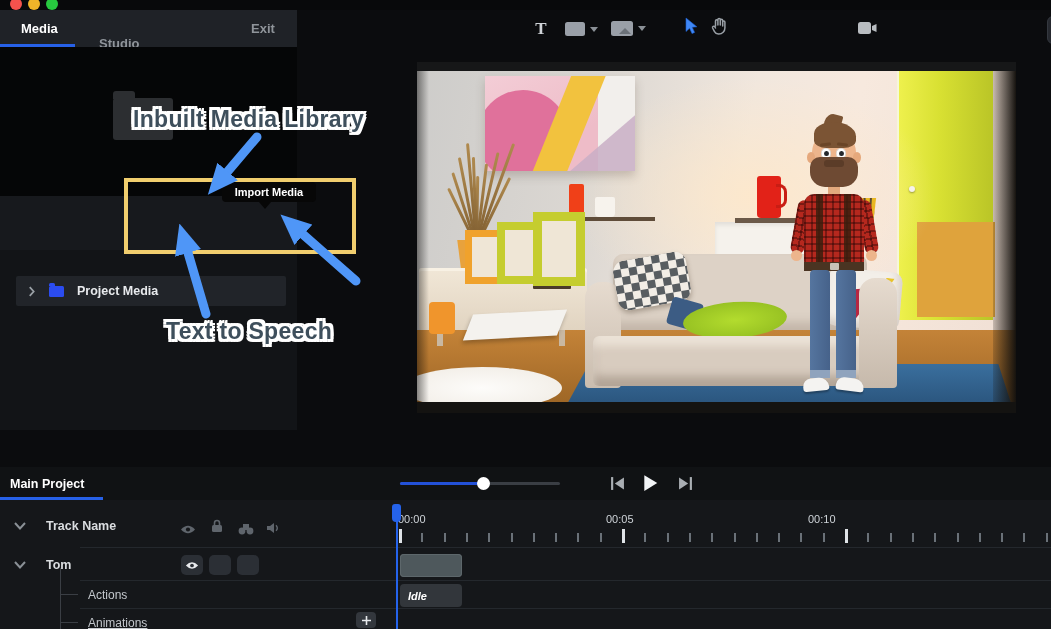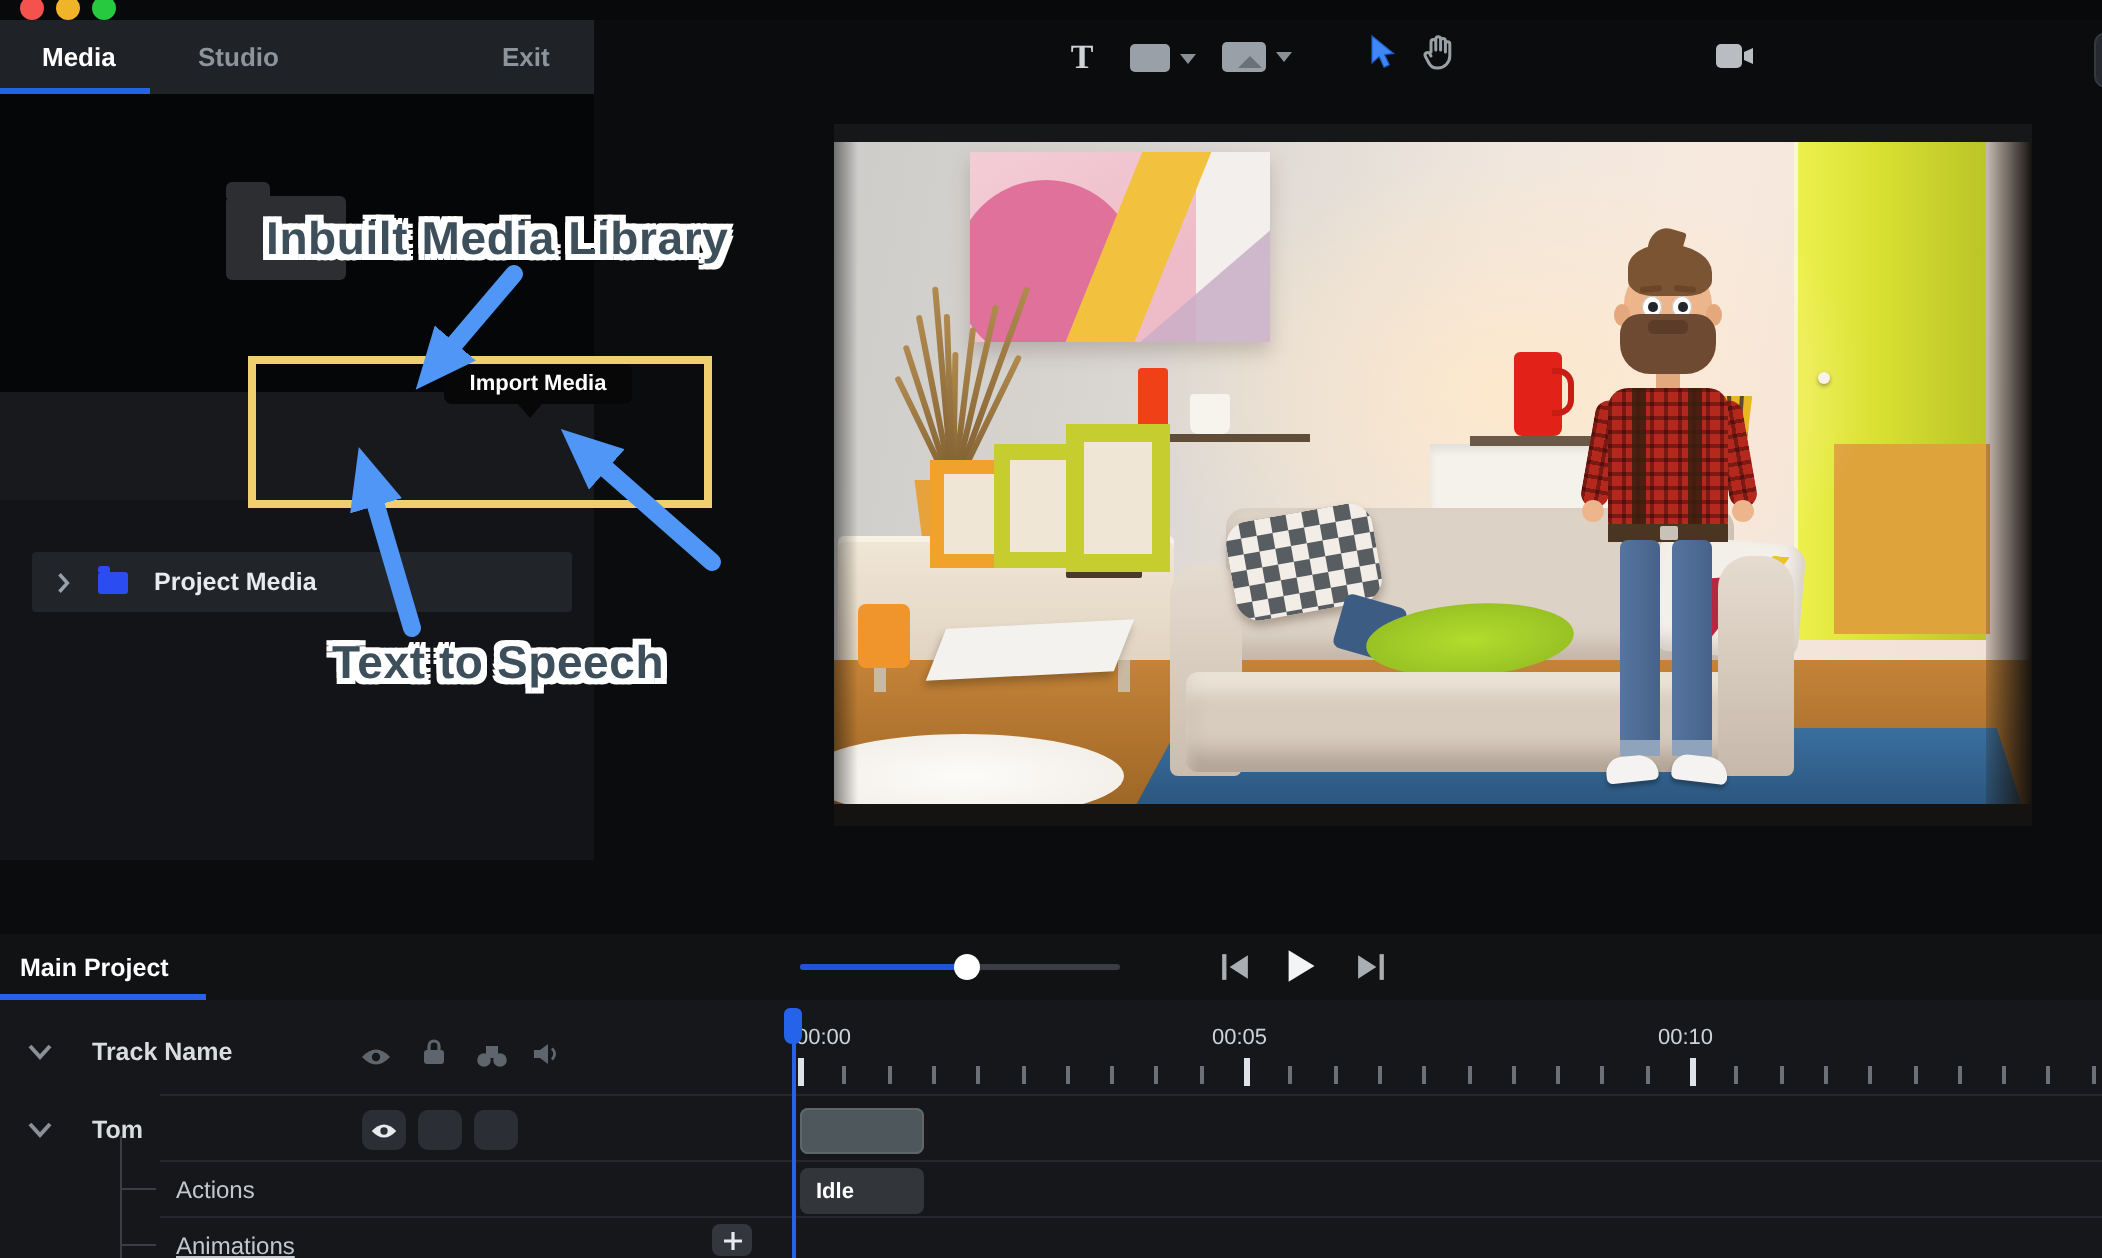--- a/index.html
+++ b/index.html
@@ -147,36 +147,36 @@
   .tom-btn{position:absolute;top:55px;width:22px;height:20px;background:#2b2f35;border-radius:5px;display:flex;align-items:center;justify-content:center;color:#e8eaed;cursor:pointer;}
   .add-btn{position:absolute;left:356px;top:112px;width:20px;height:16px;background:#33373d;border-radius:4px;display:flex;align-items:center;justify-content:center;color:#e8eaed;font-size:13px;cursor:pointer;}
   .ruler-label{position:absolute;top:13px;font-size:11px;color:#ced3d8;}
   .ruler-ticks{position:absolute;left:397px;top:29px;width:654px;height:16px;}
   .tick{position:absolute;top:4px;width:2px;height:9px;background:#6a7178;}
   .tick.major{top:0;height:14px;width:2.5px;background:#dfe3e7;}
   .playhead-line{position:absolute;left:396px;top:4px;width:2px;height:125px;background:#2563eb;z-index:6;}
   .playhead-head{position:absolute;left:392px;top:4px;width:9px;height:18px;background:#2563eb;border-radius:3px 3px 4px 4px;z-index:7;cursor:ew-resize;}
   .clip{position:absolute;left:400px;width:62px;height:23px;border-radius:4px;cursor:pointer;}
   .clip-tom{top:54px;background:#4e585c;box-shadow:inset 0 0 0 1px #5d676b;}
-  .clip-idle{top:84px;background:#32363b;display:flex;align-items:center;font-size:11px;font-weight:700;color:#fff;padding-left:8px;box-sizing:border-box;}
+  .clip-idle{top:84px;background:#32363b;display:flex;align-items:center;font-size:11px;font-weight:700;color:#fff;padding-left:8px;box-sizing:border-box;font-style:italic;}
 </style>
 </head>
 <body>
 
 <div class="app">
 
   <div class="abs titlebar">
     <div class="tl" style="left:10px;background:#f5524d;"></div>
     <div class="tl" style="left:28px;background:#f0b429;"></div>
     <div class="tl" style="left:46px;background:#27c93f;"></div>
   </div>
 
   <div class="abs tabbar">
     <div class="tab active" style="left:21px;">Media</div>
-    <div class="tab" style="left:99px;">Studio</div>
+    <div class="tab" style="left:99px;margin-top:15px;">Studio</div>
     <div class="tab" style="left:251px;">Exit</div>
     <div class="tab-underline"></div>
   </div>
 
   <div class="abs toolbar">
     <div class="tool ttool" style="left:236px;top:9px;width:16px;height:20px;">T</div>
     <div class="tool" style="left:268px;top:12px;gap:5px;">
       <span class="swatch"></span>
       <svg class="caret" width="8" height="5" viewBox="0 0 8 5">
           <path d="M0 0 L4 5 L8 0 Z" fill="currentColor"></path>
@@ -454,21 +454,21 @@
     <div class="sub-label" style="left:88px;top:88px;">Actions</div>
     <div class="sub-label" style="left:88px;top:116px;text-decoration:underline;">Animations</div>
     <div class="add-btn">
       <svg width="11" height="11" viewBox="0 0 11 11">
         <path d="M5.5 1 V10 M1 5.5 H10" stroke="#e8eaed" stroke-width="1.6"></path>
       </svg>
     </div>
 
     <div class="ruler-label" style="left:398px;">00:00</div>
     <div class="ruler-label" style="left:606px;">00:05</div>
-    <div class="ruler-label" style="left:829px;">00:10</div>
+    <div class="ruler-label" style="left:808px;">00:10</div>
     <div class="ruler-ticks">
         <div class="tick major" style="left: 2px;"></div>
         <div class="tick" style="left: 24.3px;"></div>
         <div class="tick" style="left: 46.6px;"></div>
         <div class="tick" style="left: 68.9px;"></div>
         <div class="tick" style="left: 91.2px;"></div>
         <div class="tick" style="left: 113.5px;"></div>
         <div class="tick" style="left: 135.8px;"></div>
         <div class="tick" style="left: 158.1px;"></div>
         <div class="tick" style="left: 180.4px;"></div>

